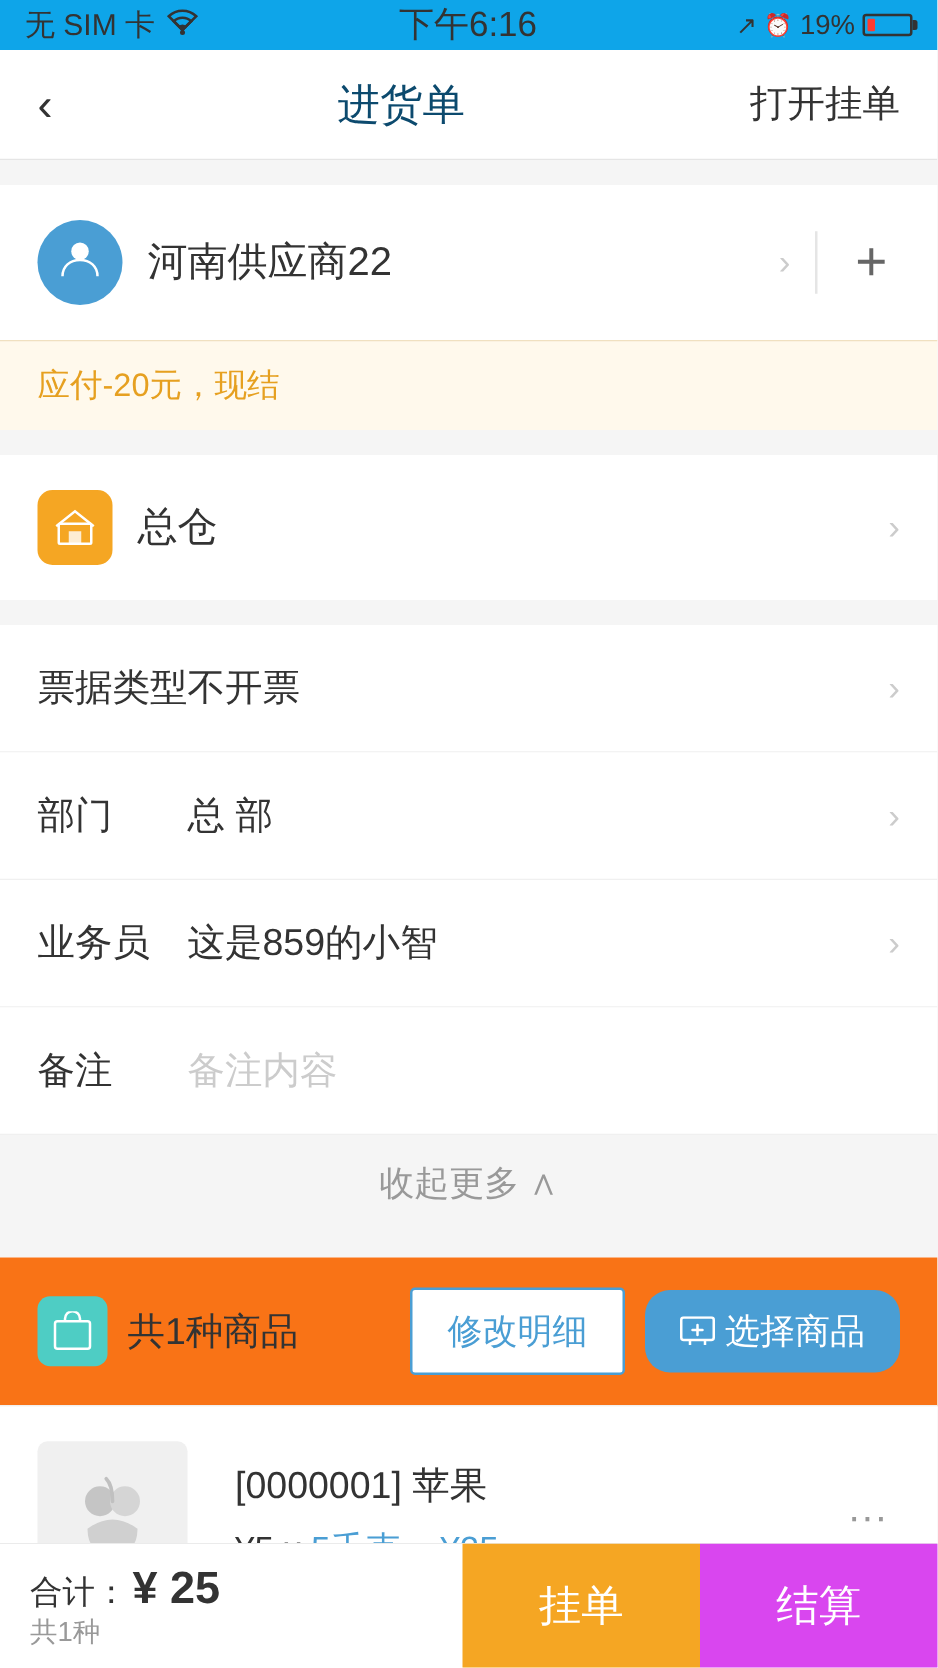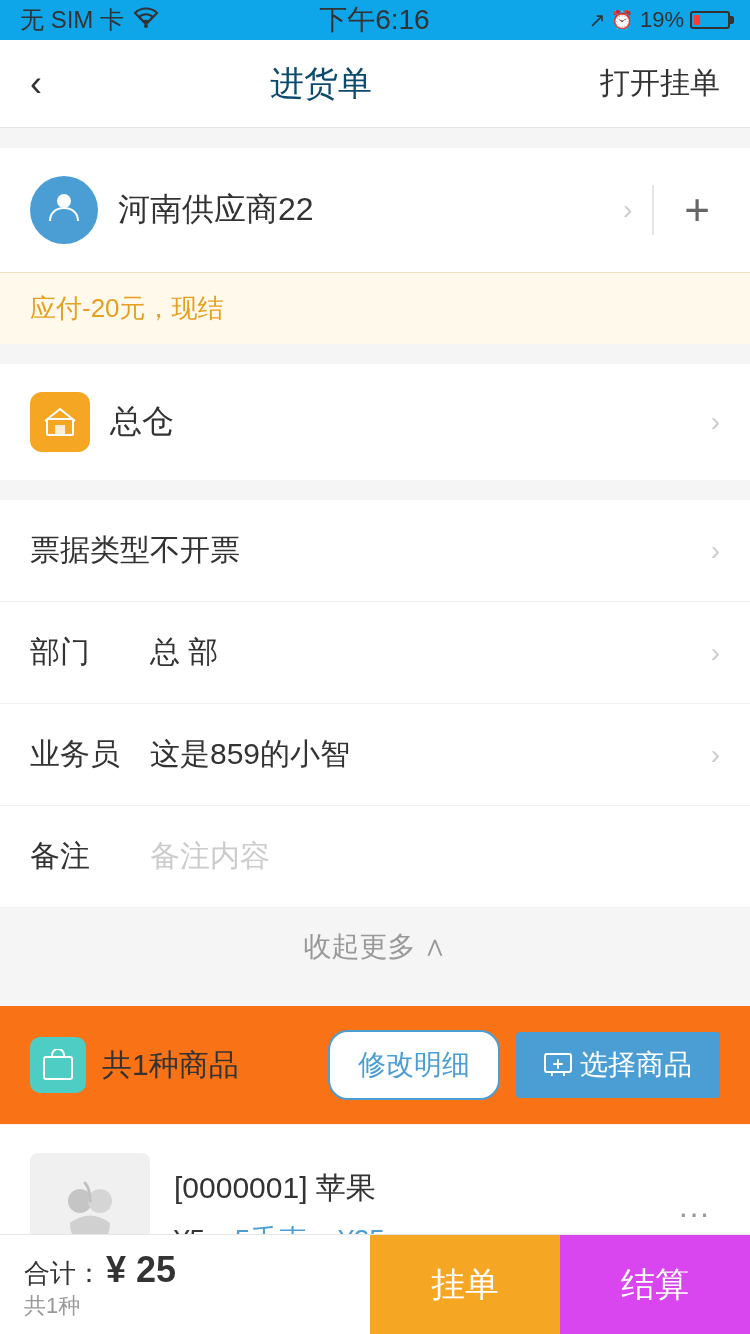--- a/index.html
+++ b/index.html
@@ -234,31 +234,31 @@
     .product-count {
       flex: 1;
       font-size: 30px;
       color: #333;
     }
     .btn-outline {
       border: 2px solid #4a9ed4;
       color: #4a9ed4;
       background: #fff;
       padding: 14px 28px;
-      border-radius: 20px;
+      border-radius: 4px;
       font-size: 28px;
       cursor: pointer;
       margin-right: 16px;
     }
     .btn-solid {
       background: #4a9ed4;
       color: #fff;
       border: none;
       padding: 14px 28px;
-      border-radius: 4px;
+      border-radius: 20px;
       font-size: 28px;
       cursor: pointer;
       display: flex;
       align-items: center;
       gap: 8px;
     }
 
     
     .product-item {
       display: flex;
@@ -276,21 +276,21 @@
       display: flex;
       align-items: center;
       justify-content: center;
       flex-shrink: 0;
     }
     .product-thumb-inner {
       width: 80px;
       height: 80px;
       opacity: 0.3;
     }
-    .product-info { flex: 1; }
+    .product-info { flex: 1; margin-left: 14px; }
     .product-name {
       font-size: 30px;
       color: #333;
       margin-bottom: 12px;
     }
     .product-price {
       font-size: 28px;
       color: #333;
     }
     .price-blue { color: #4a9ed4; }

